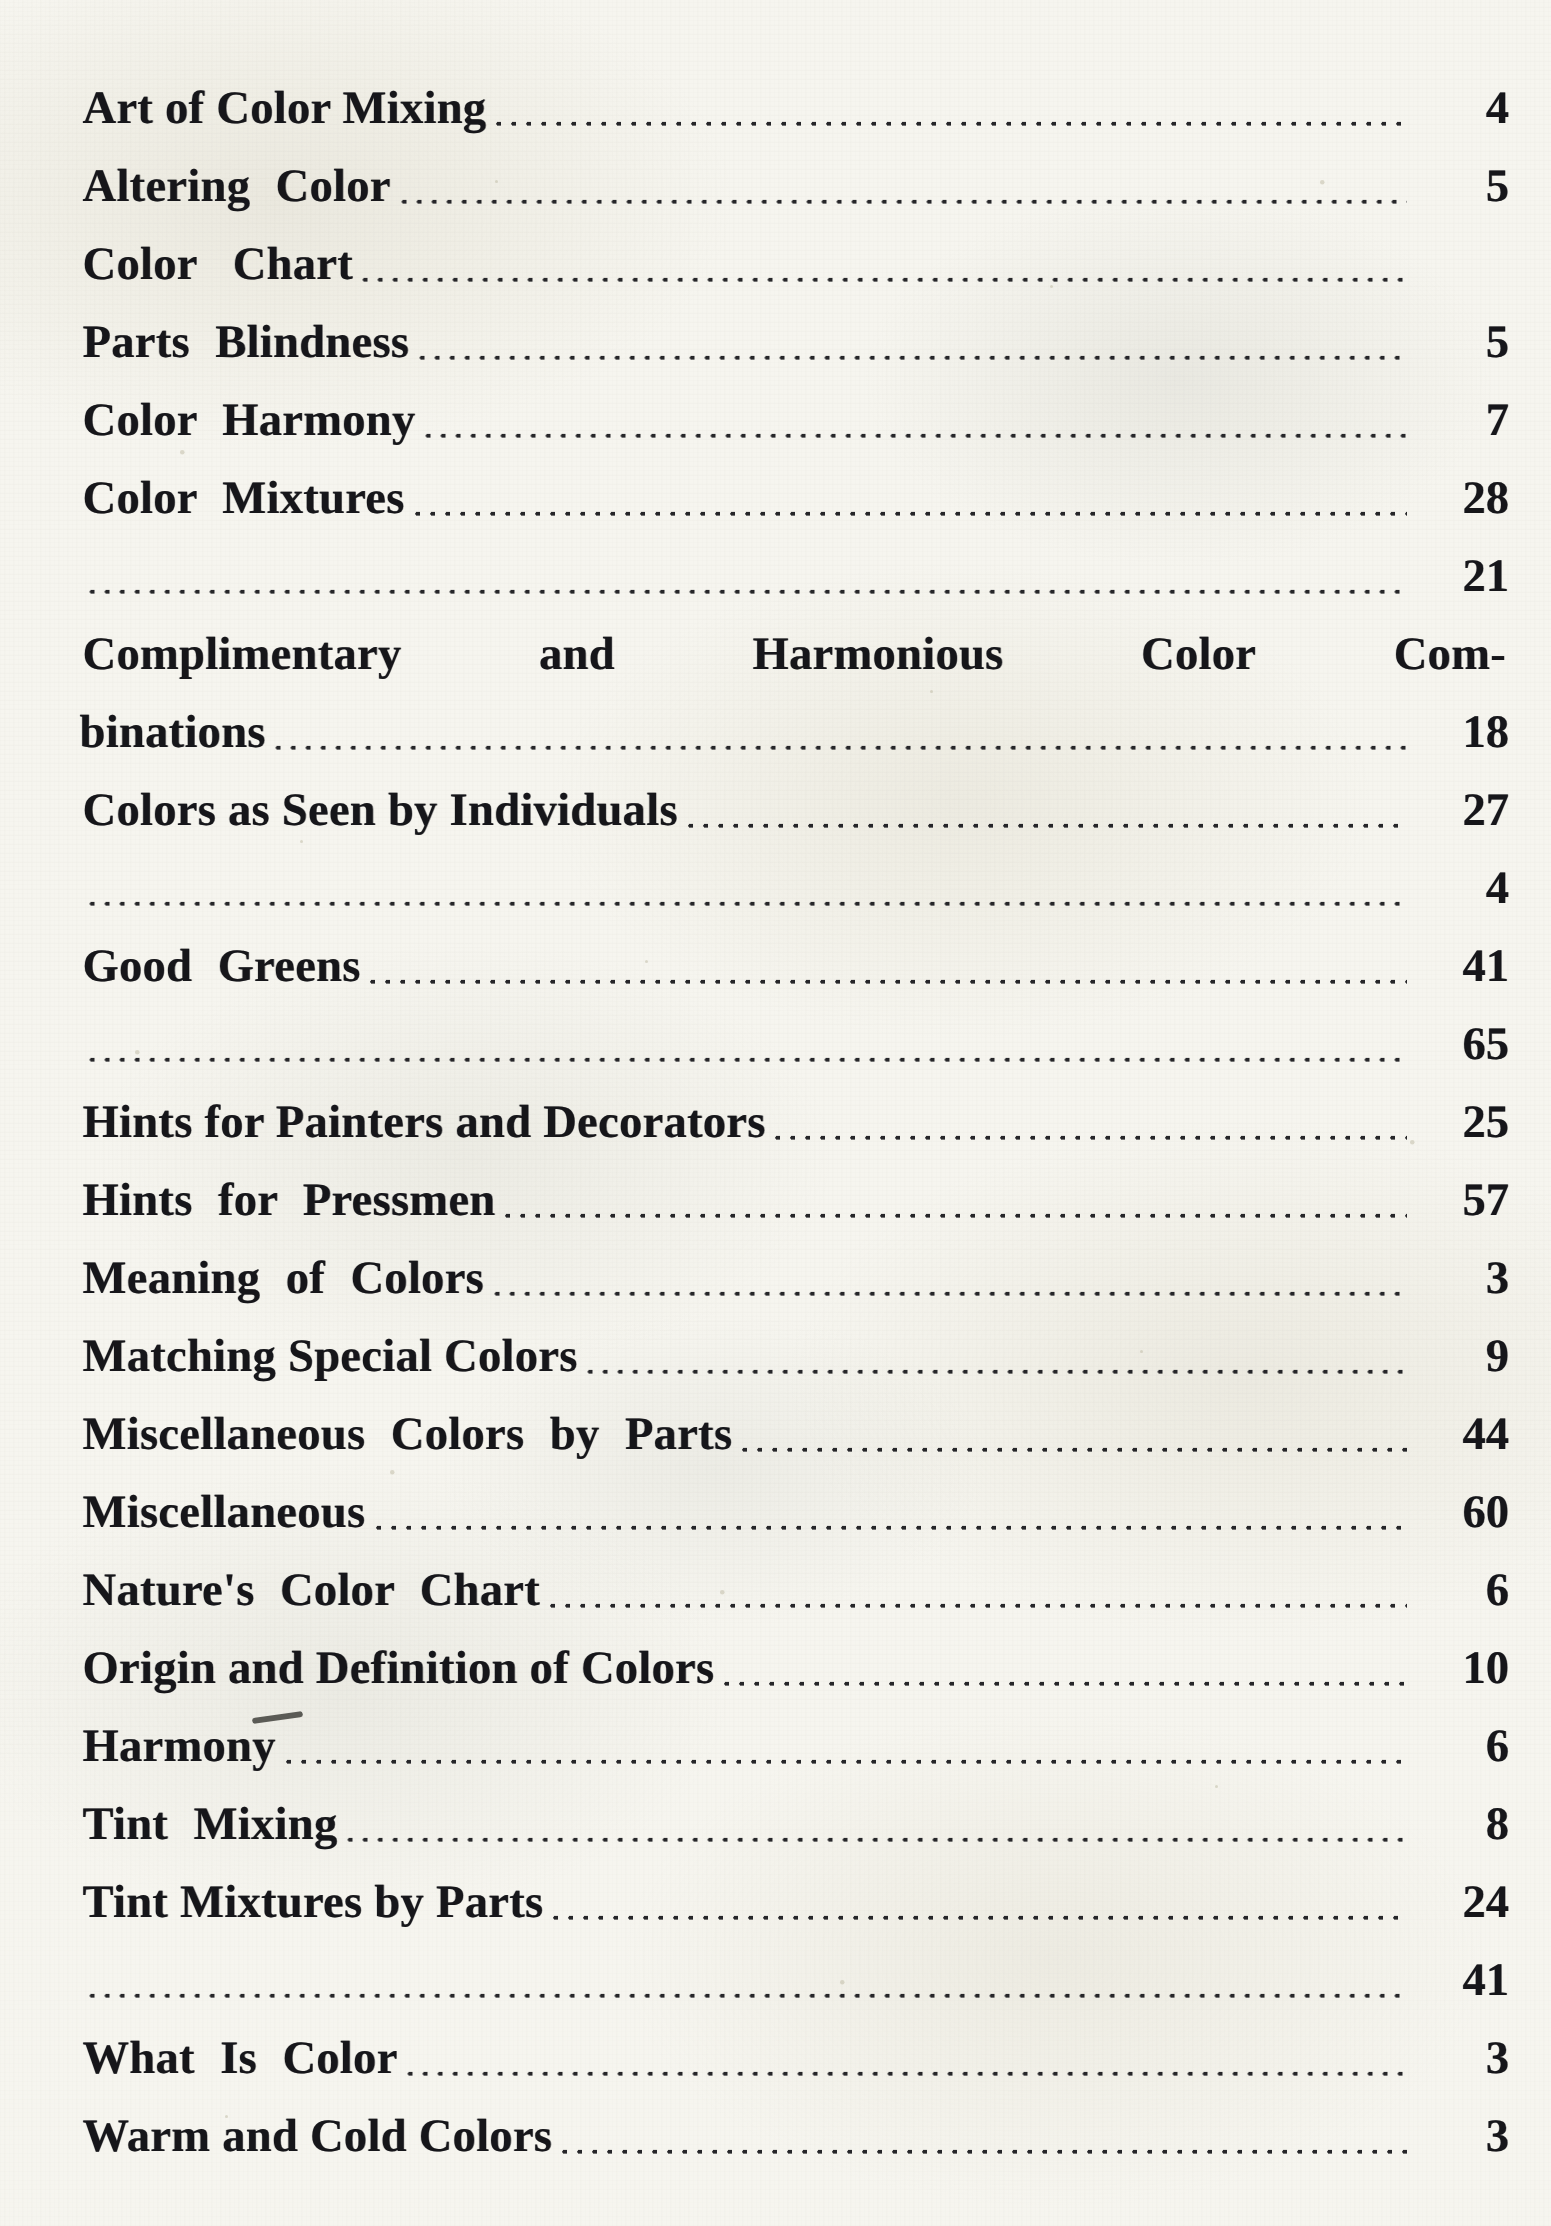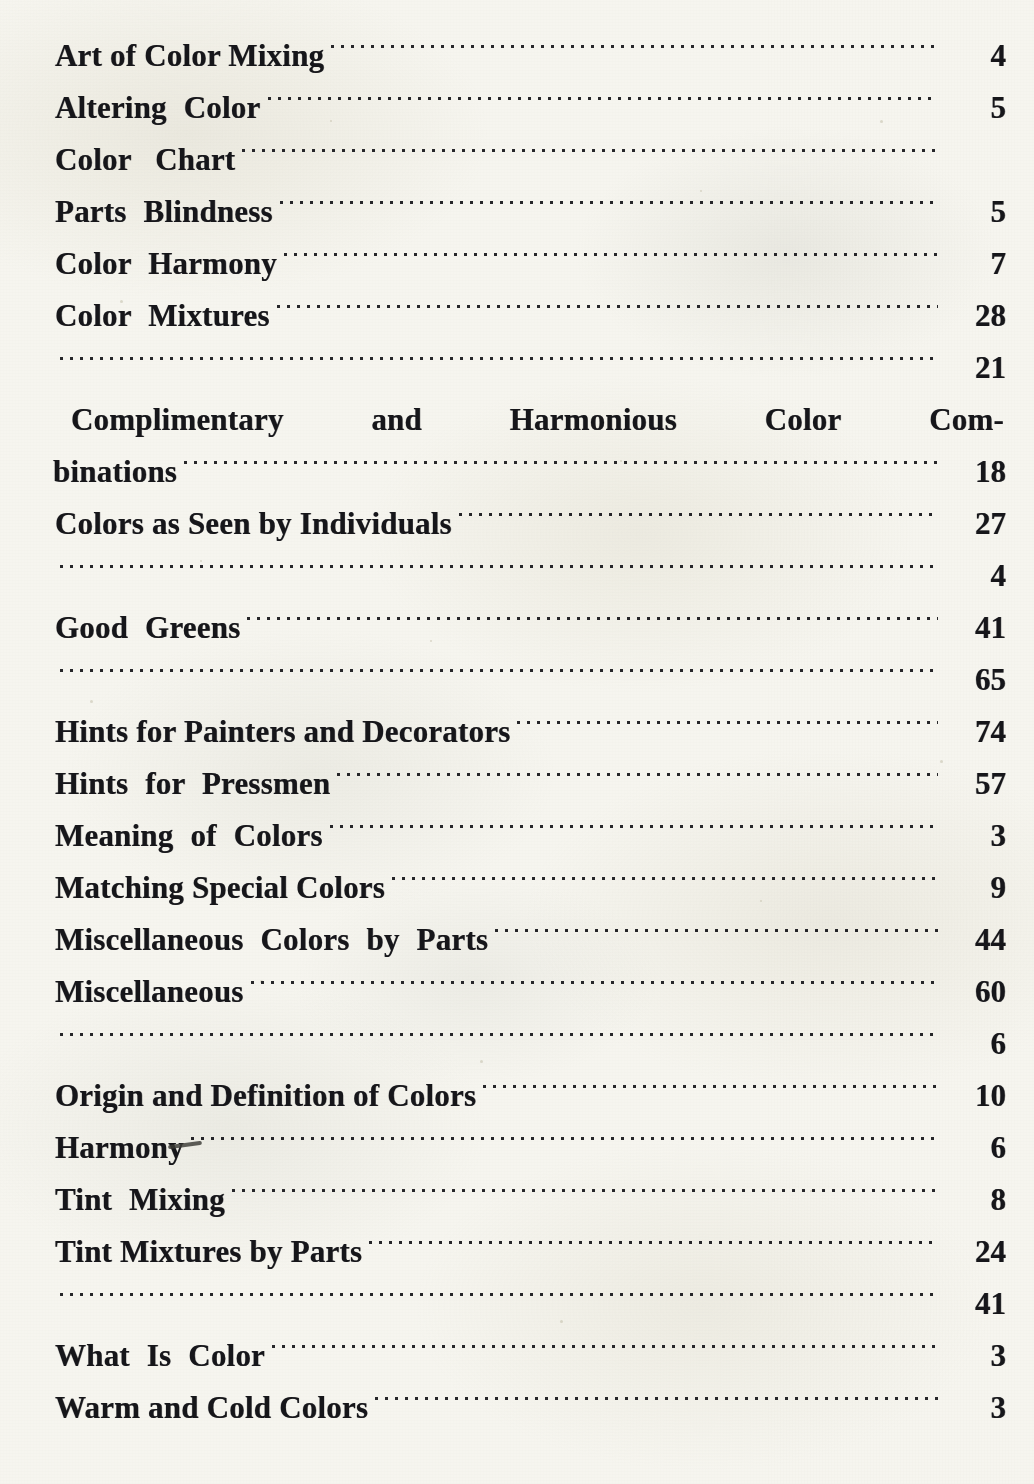--- a/index.html
+++ b/index.html
@@ -53,21 +53,21 @@
   .toc-list {
     position: relative;
     margin: 0;
     padding: 0;
     list-style: none;
   }
 
   .toc-entry {
     position: relative;
     display: flex;
-    align-items: flex-start;
+    align-items: flex-end;
     height: 52px;
     padding-left: 55px;
     padding-right: 28px;
   }
 
   .entry-title {
     font-size: 31px;
     font-weight: 700;
     color: #16161a;
     letter-spacing: 0.2px;
@@ -107,21 +107,20 @@
     text-align: right;
     font-size: 31px;
     font-weight: 700;
     color: #16161a;
     text-shadow: 0.4px 0 0 rgba(20,20,24,0.45), -0.4px 0 0 rgba(20,20,24,0.22);
   }
 
   
   .toc-entry.wrap-first {
     padding-right: 28px;
-    margin-left: 16px;
   }
   .toc-entry.wrap-first .entry-title {
     flex: 1 1 auto;
     display: flex;
     justify-content: space-between;
     word-spacing: 0;
   }
   .toc-entry.wrap-first .entry-title > span { display: inline-block; }
   .toc-entry.wrap-cont { padding-left: 53px; }
 
@@ -218,21 +217,21 @@
         <span class="leader"></span>
         <span class="entry-page">41</span>
       </li>
       <li class="toc-entry">
         <span class="leader"></span>
         <span class="entry-page">65</span>
       </li>
       <li class="toc-entry">
         <span class="entry-title">Hints for Painters and Decorators</span>
         <span class="leader"></span>
-        <span class="entry-page">74</span>
+        <span class="entry-page">25</span>
       </li>
       <li class="toc-entry">
         <span class="entry-title loose">Hints for Pressmen</span>
         <span class="leader"></span>
         <span class="entry-page">57</span>
       </li>
       <li class="toc-entry">
         <span class="entry-title loose">Meaning of Colors</span>
         <span class="leader"></span>
         <span class="entry-page">3</span>
@@ -246,20 +245,21 @@
         <span class="entry-title loose">Miscellaneous Colors by Parts</span>
         <span class="leader"></span>
         <span class="entry-page">44</span>
       </li>
       <li class="toc-entry">
         <span class="entry-title loose">Miscellaneous</span>
         <span class="leader"></span>
         <span class="entry-page">60</span>
       </li>
       <li class="toc-entry">
+        <span class="entry-title loose">Nature's Color Chart</span>
         <span class="leader"></span>
         <span class="entry-page">6</span>
       </li>
       <li class="toc-entry">
         <span class="entry-title">Origin and Definition of Colors</span>
         <span class="leader"></span>
         <span class="entry-page">10</span>
       </li>
       <li class="toc-entry">
         <span class="ink-mark"></span>

